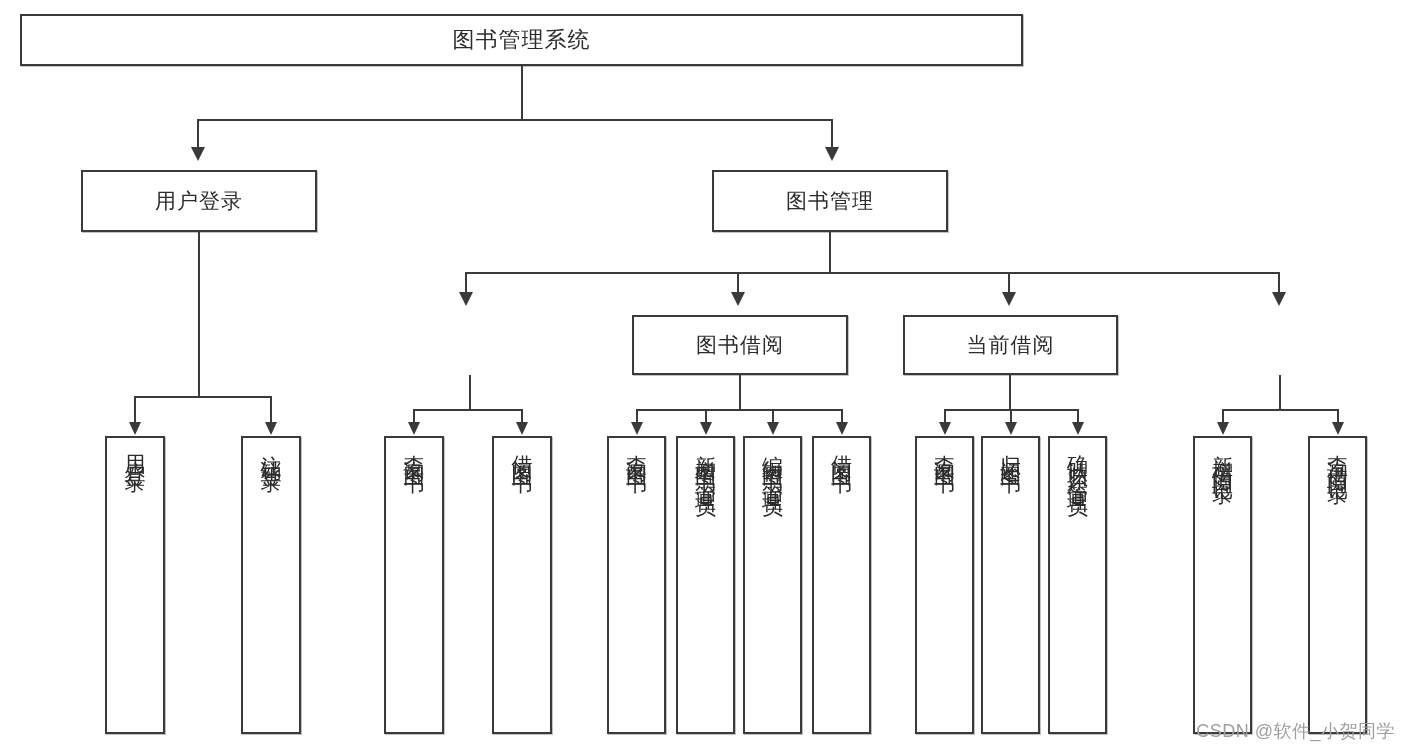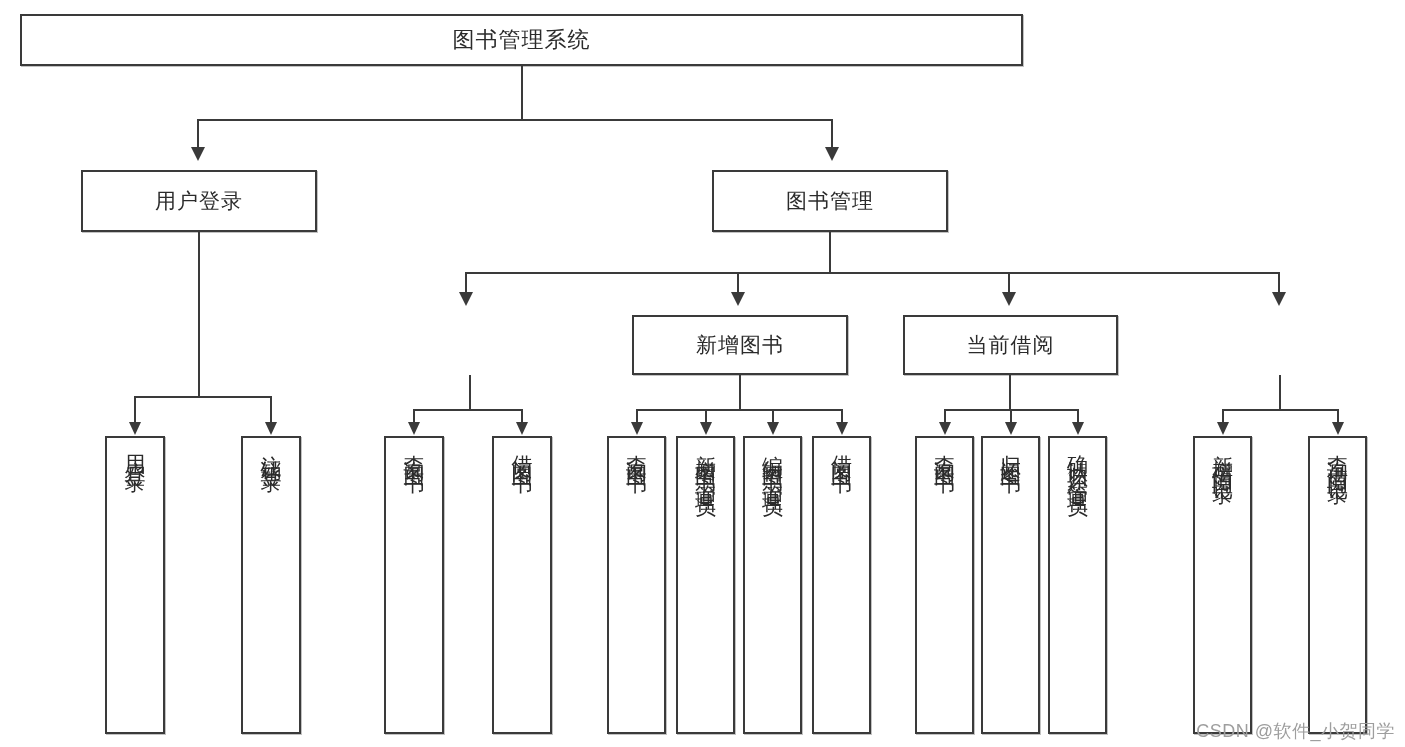--- a/index.html
+++ b/index.html
@@ -123,21 +123,21 @@
   <div class="edge v" style="left:737px;top:272px;height:22px;"></div>
   <div class="arrow" style="left:731px;top:292px;"></div>
 
   <div class="edge v" style="left:1008px;top:272px;height:22px;"></div>
   <div class="arrow" style="left:1002px;top:292px;"></div>
 
   <div class="edge v" style="left:1278px;top:272px;height:22px;"></div>
   <div class="arrow" style="left:1272px;top:292px;"></div>
 
   <div class="node h" style="left:632px;top:315px;width:216px;height:60px;">
-    <span>新增图书</span>
+    <span>图书借阅</span>
   </div>
   <div class="node h" style="left:903px;top:315px;width:215px;height:60px;">
     <span>当前借阅</span>
   </div>
 
   <div class="edge v" style="left:469px;top:375px;height:34px;"></div>
   <div class="edge h" style="left:413px;top:409px;width:110px;"></div>
   <div class="edge v" style="left:413px;top:409px;height:15px;"></div>
   <div class="arrow sm" style="left:408px;top:422px;"></div>
   <div class="edge v" style="left:521px;top:409px;height:15px;"></div>

